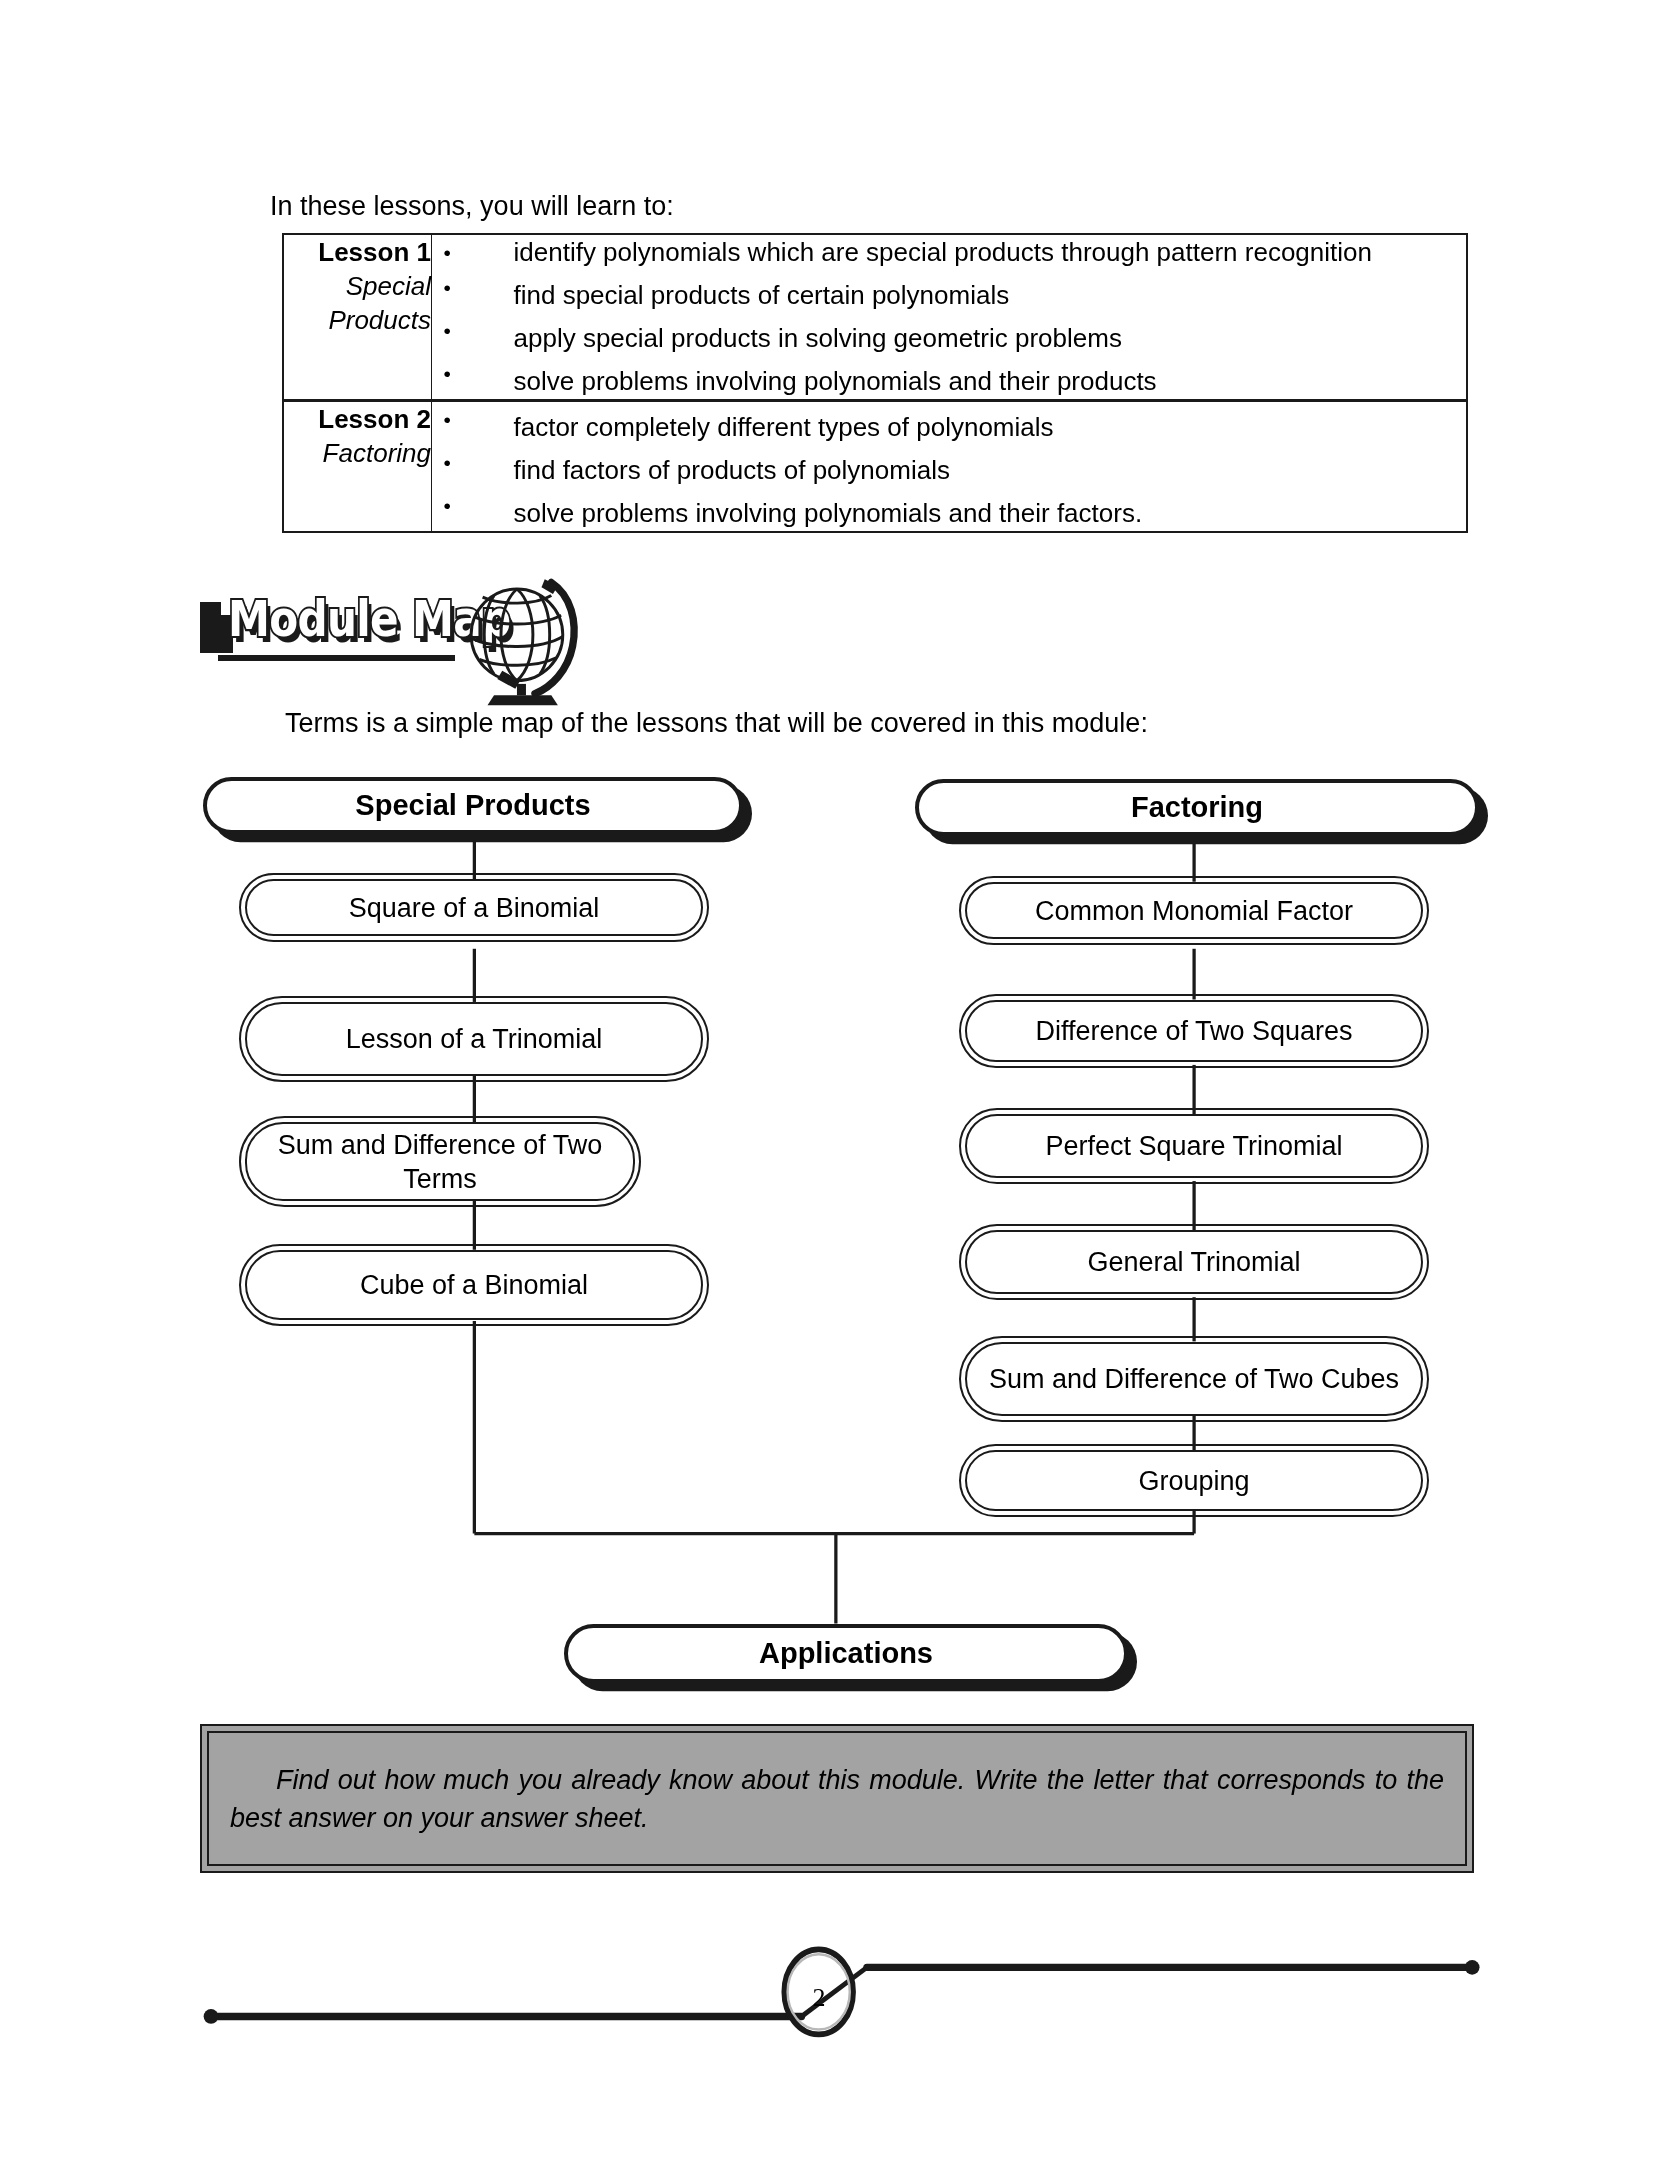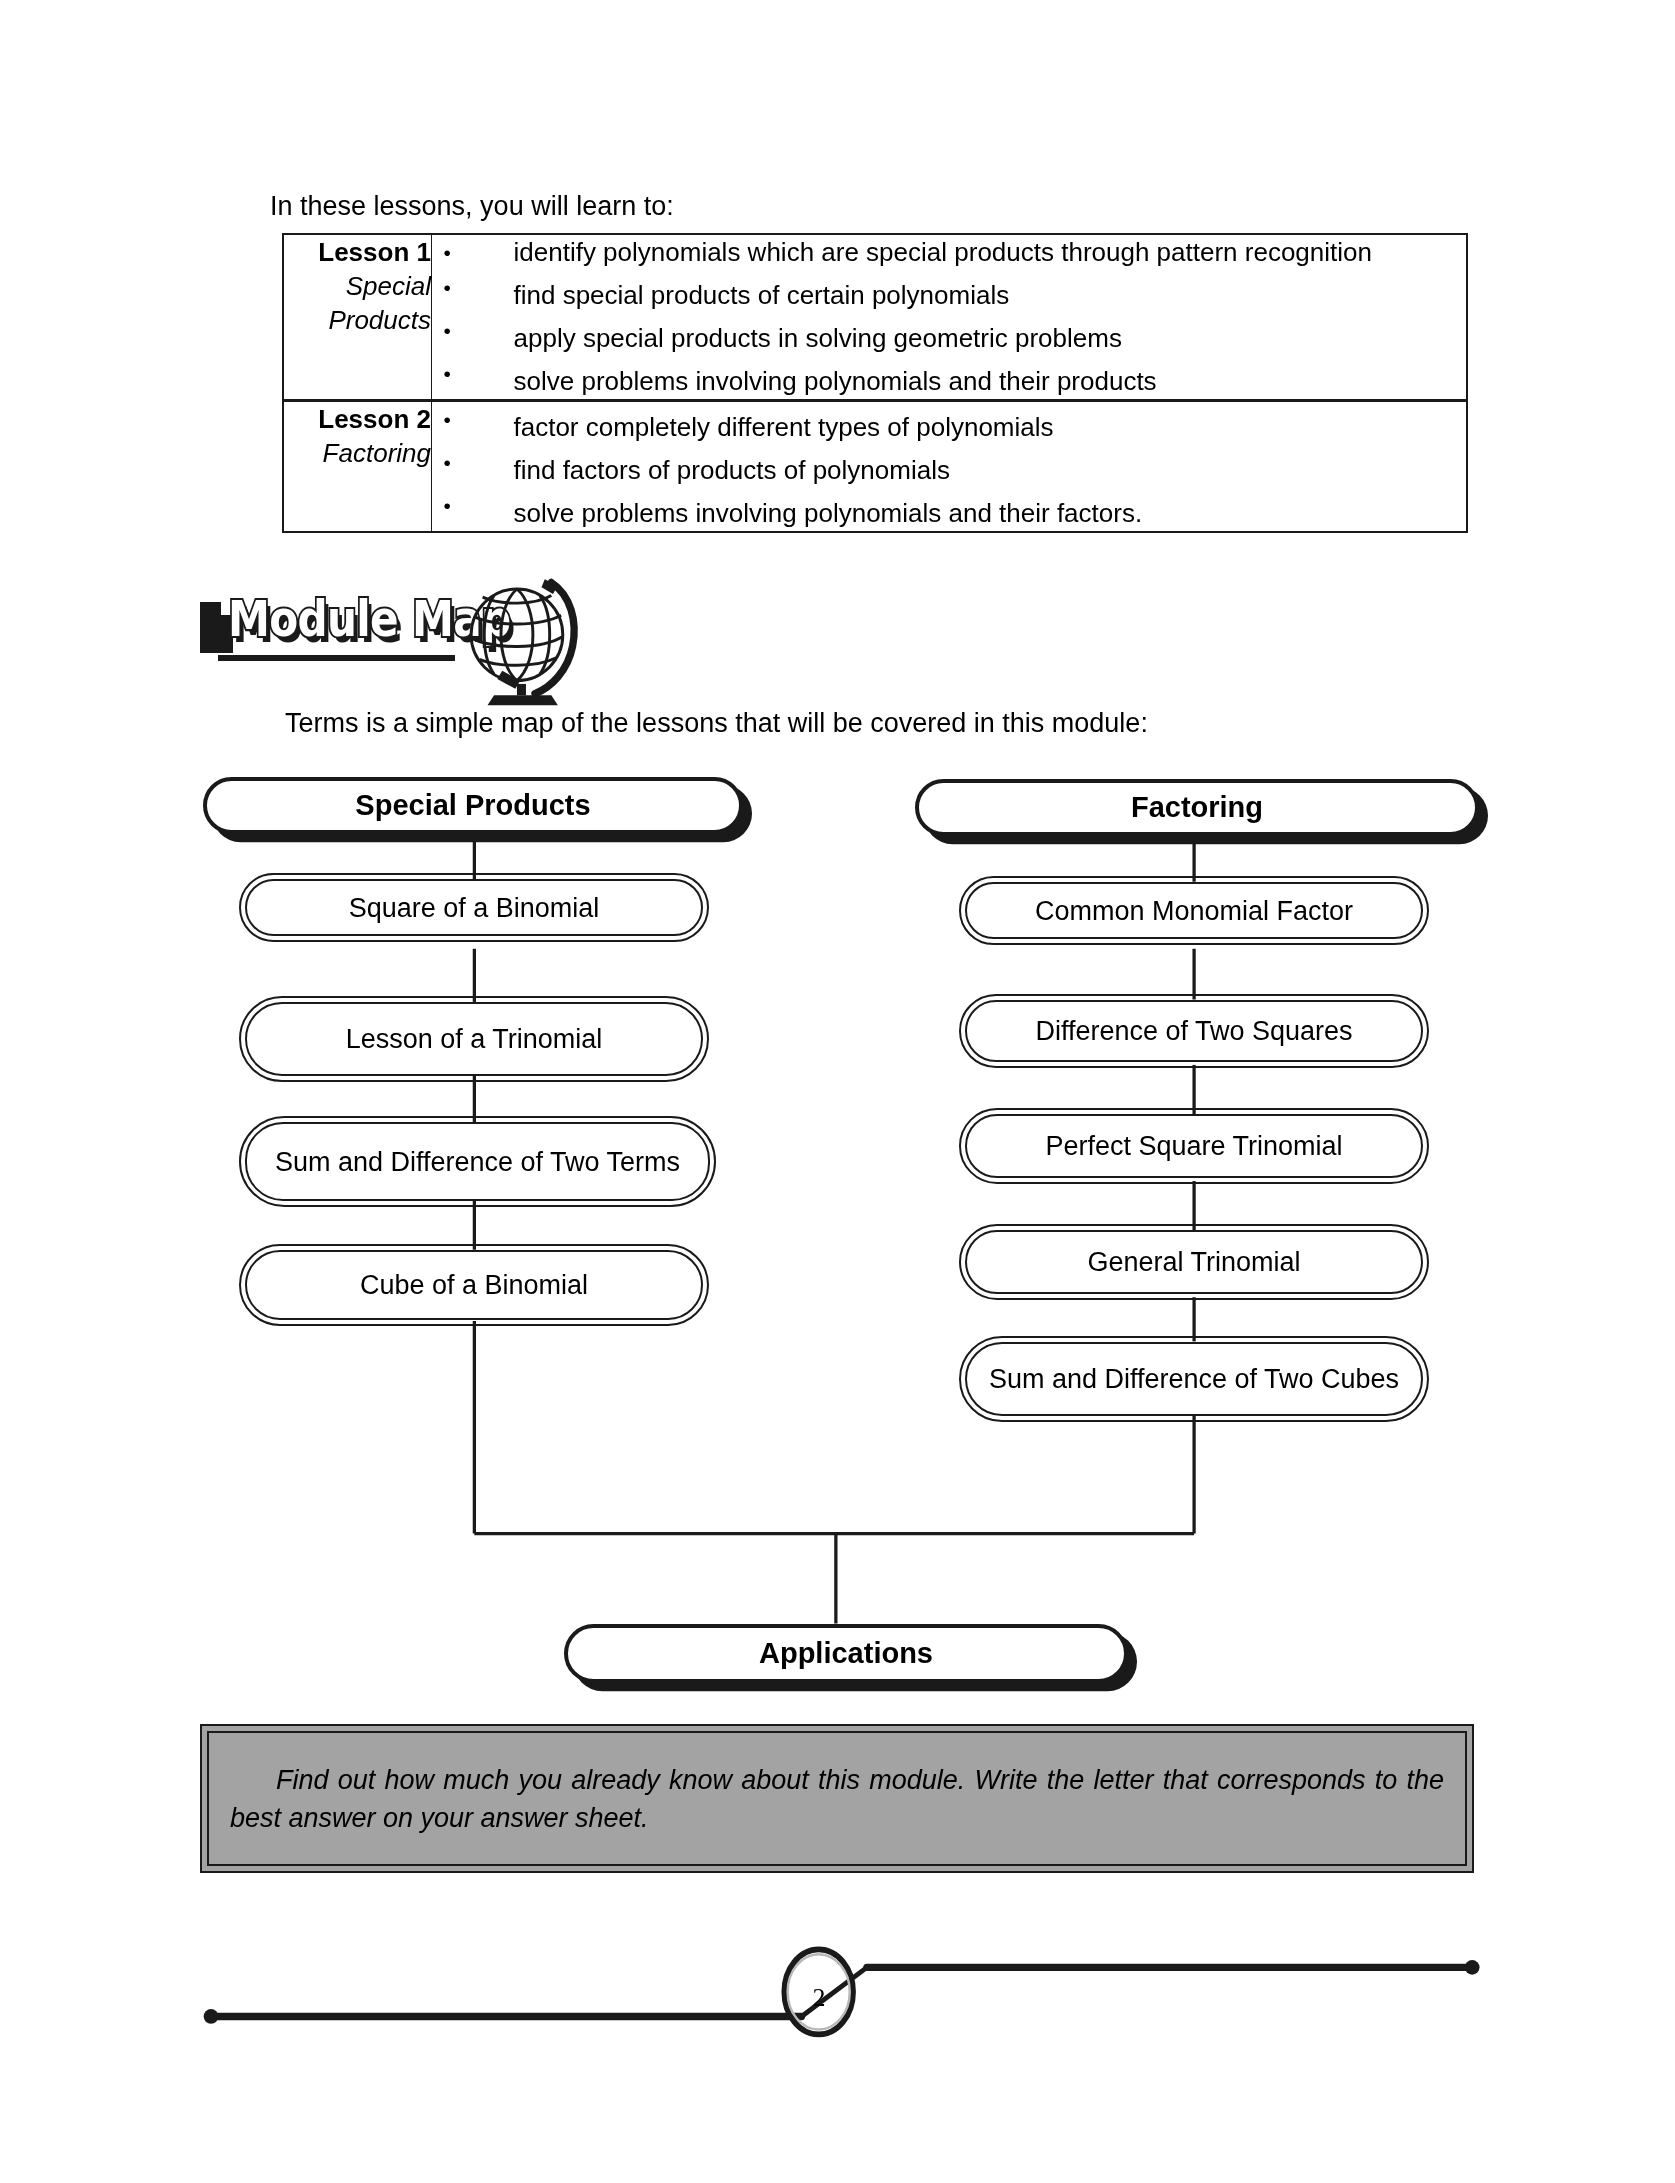--- a/index.html
+++ b/index.html
@@ -362,21 +362,21 @@
   </div>
 
   <div class="node node-pill" style="left:245px; top:879px; width:458px; height:57px;">
     <span class="node-label">Square of a Binomial</span>
   </div>
 
   <div class="node node-pill" style="left:245px; top:1002px; width:458px; height:74px;">
     <span class="node-label">Lesson of a Trinomial</span>
   </div>
 
-  <div class="node node-pill" style="left:245px; top:1122px; width:465px; height:79px;">
+  <div class="node node-pill" style="left:245px; top:1122px; width:390px; height:79px;">
     <span class="node-label">Sum and Difference of Two Terms</span>
   </div>
 
   <div class="node node-pill" style="left:245px; top:1250px; width:458px; height:70px;">
     <span class="node-label">Cube of a Binomial</span>
   </div>
 
   <div class="node node-head" style="left:915px; top:779px; width:564px; height:57px;">
     <span class="node-label">Factoring</span>
   </div>
@@ -394,20 +394,23 @@
   </div>
 
   <div class="node node-pill" style="left:965px; top:1230px; width:458px; height:64px;">
     <span class="node-label">General Trinomial</span>
   </div>
 
   <div class="node node-pill" style="left:965px; top:1342px; width:458px; height:74px;">
     <span class="node-label">Sum and Difference of Two Cubes</span>
   </div>
 
+  <div class="node node-pill" style="left:965px; top:1450px; width:458px; height:61px;">
+    <span class="node-label">Grouping</span>
+  </div>
 
   <div class="node node-head" style="left:564px; top:1624px; width:564px; height:59px;">
     <span class="node-label">Applications</span>
   </div>
 
   <div class="instr-outer">
     <div class="instr-inner">
       <div class="instr-text">Find out how much you already know about this module. Write the letter that corresponds to the best answer on your answer sheet.</div>
     </div>
   </div>

